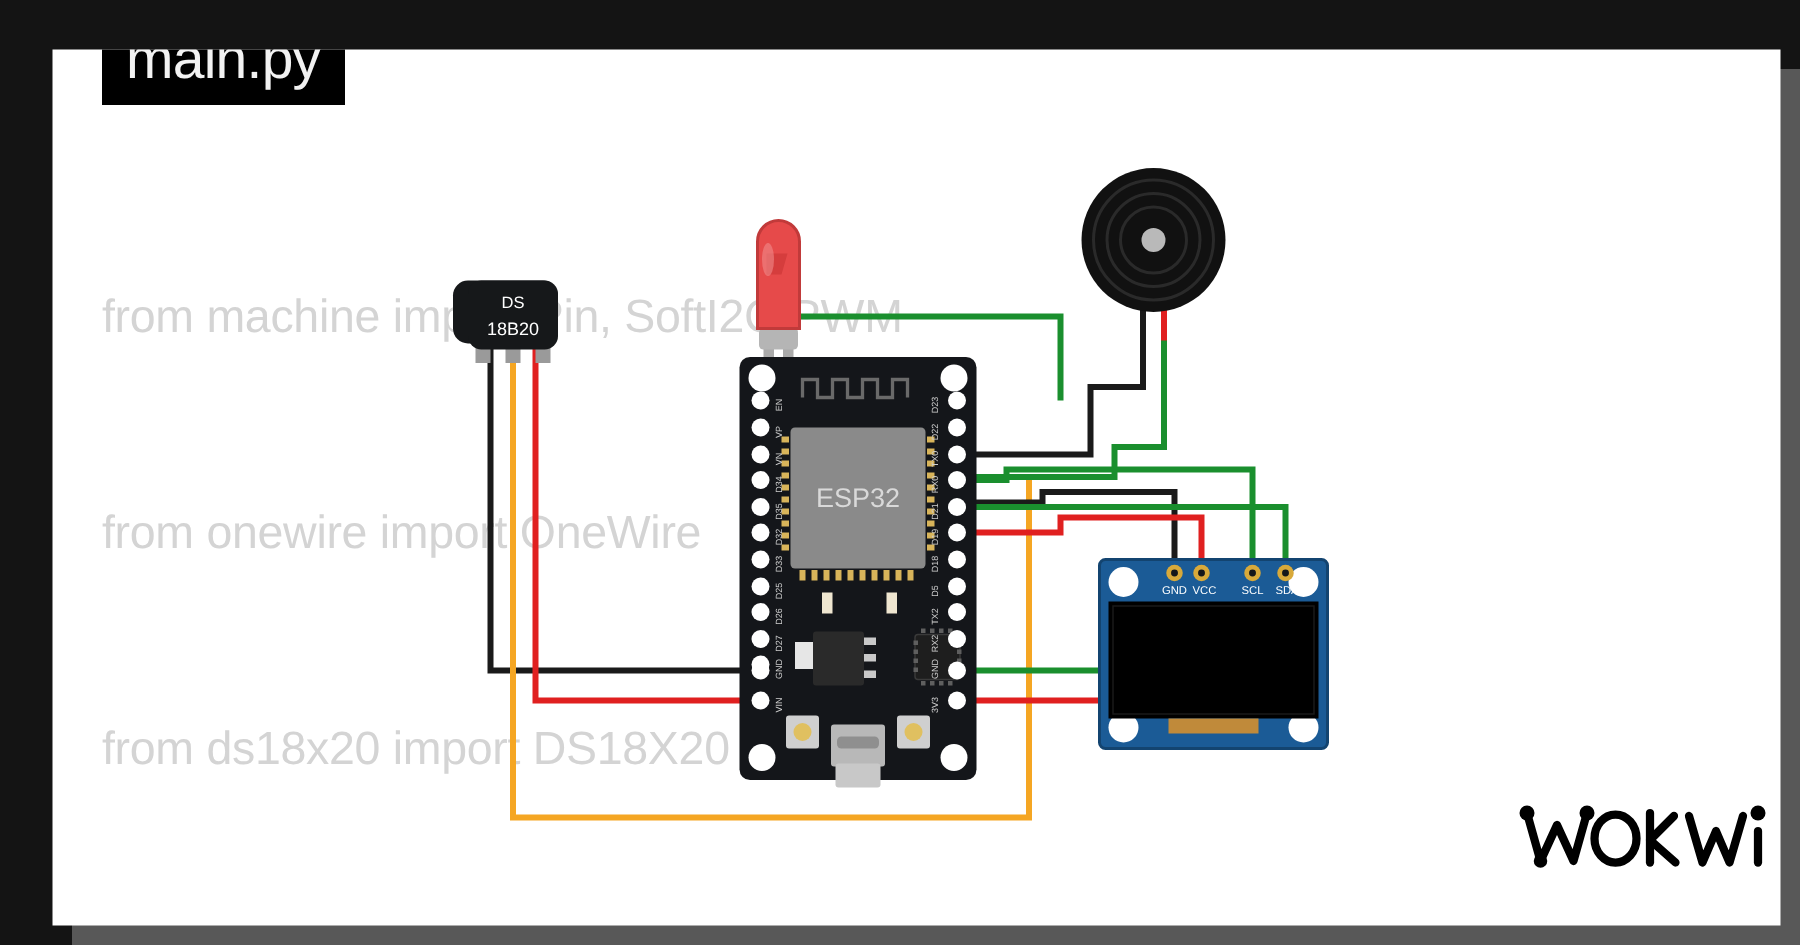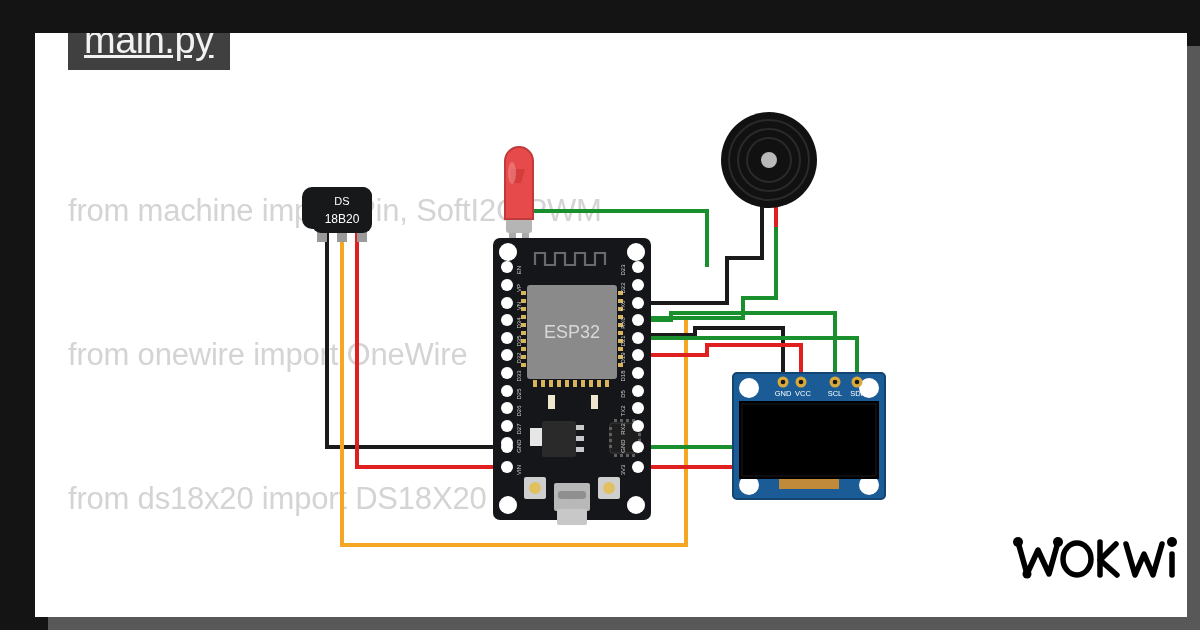--- a/index.html
+++ b/index.html
@@ -10,26 +10,25 @@
     position:relative;
   }
   
   #frame-outer{position:absolute;inset:0;background:#141414;}
   #frame-gray{position:absolute;left:48px;top:46px;width:1152px;height:584px;background:#585858;}
   #canvas{position:absolute;left:35px;top:33px;width:1152px;height:584px;background:#ffffff;overflow:hidden;}
 
   
   #file-tab{
     position:absolute;left:33px;top:-23px;
-    background:#404040;color:#f2f2f2;
+    background:#000000;color:#f2f2f2;
     font-size:38px;line-height:60px;
     padding:0 16px;height:60px;
     letter-spacing:-0.5px;
     z-index:40;
-    text-decoration:underline;
   }
 
   
   #code{
     position:absolute;left:33px;top:58px;
     color:#d4d4d4;
     font-size:31px;
     line-height:48px;
     white-space:pre;
     z-index:1;

